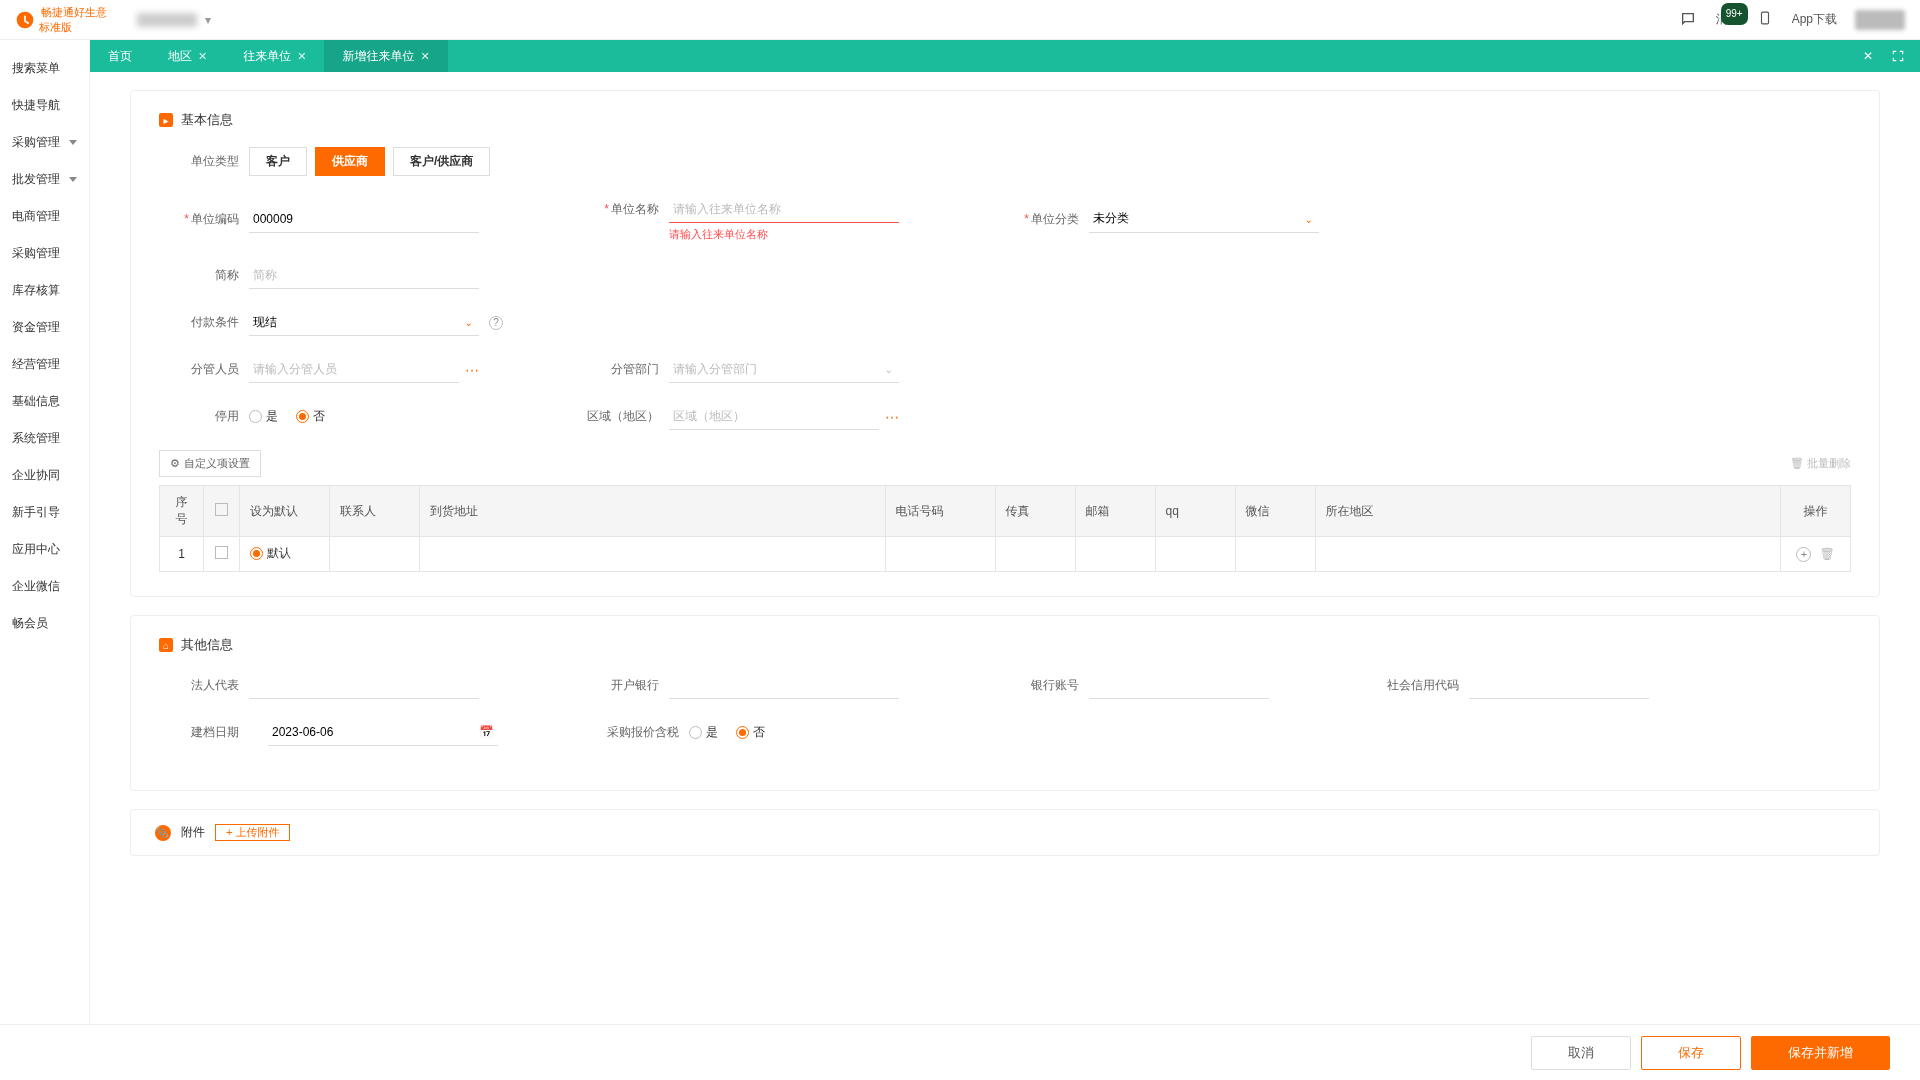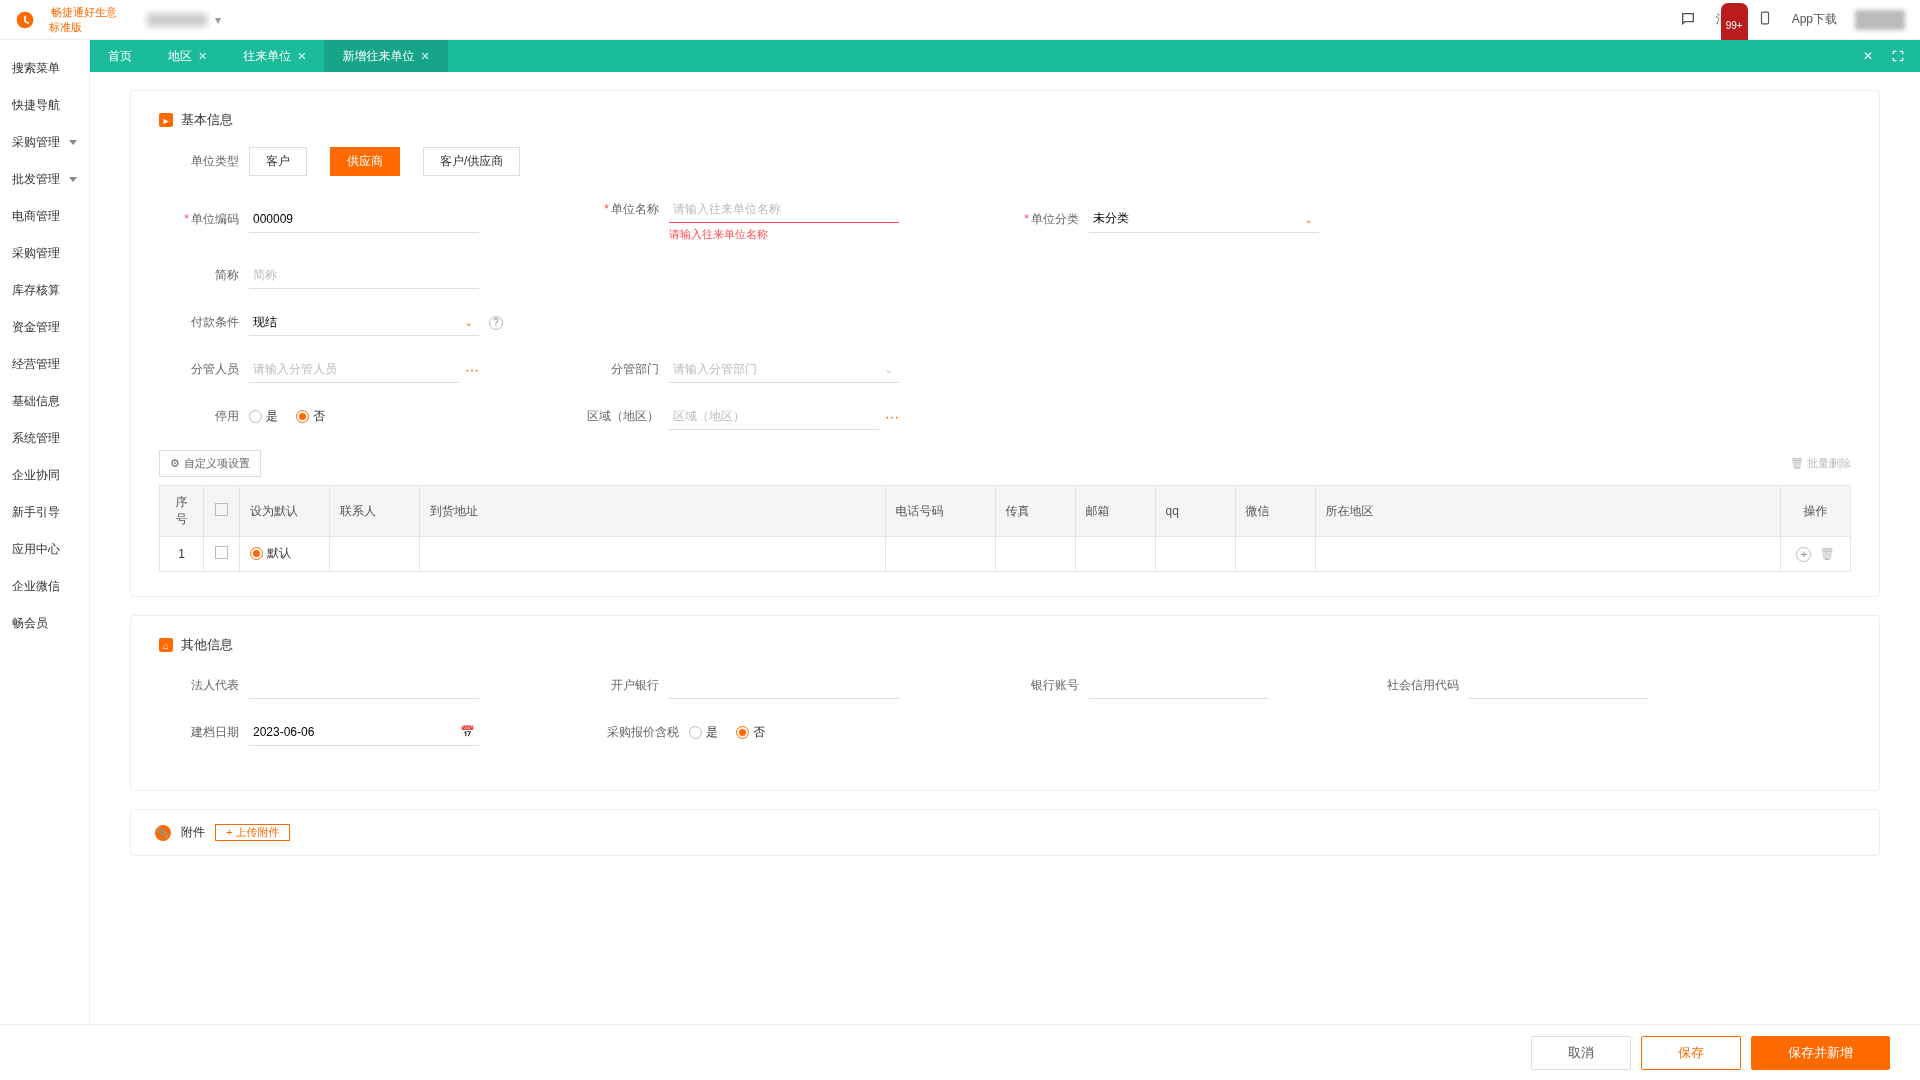--- a/index.html
+++ b/index.html
@@ -1,29 +1,29 @@
 <!DOCTYPE html>
 <html><head>
 <meta charset="utf-8">
 <style>
 * { margin: 0; padding: 0; box-sizing: border-box; }
 body { font-family: "Microsoft YaHei", Arial, sans-serif; font-size: 12px; color: #333; background: #fff; overflow: hidden; }
 .app { width: 1920px; height: 1080px; position: relative; display: flex; flex-direction: column; }
 
 
 .topbar { height: 40px; display: flex; align-items: center; padding: 0 15px; border-bottom: 1px solid #eee; }
-.logo-area { display: flex; align-items: center; gap: 16px; }
+.logo-area { display: flex; align-items: center; gap: 6px; }
 .logo-icon { width: 20px; height: 20px; color: #ff6a00; }
 .logo-text { color: #ff6a00; font-size: 11px; }
 .logo-sub { color: #ff6a00; font-size: 11px; margin-left: -2px; }
 .company-select { margin-left: 30px; color: #999; display: flex; align-items: center; gap: 8px; width: 180px; }
 .company-select .blur { filter: blur(3px); width: 60px; height: 14px; background: #ccc; }
 .topbar-right { margin-left: auto; display: flex; align-items: center; gap: 18px; }
 .top-item { display: flex; align-items: flex-start; gap: 20px; color: #555; cursor: pointer; font-size: 12px; position: relative; }
-.badge { position: absolute; top: -8px; right: -8px; background: #b91c1c; color: #fff; border-radius: 7px; font-size: 10px; padding: 16px 5px; line-height: 14px; }
+.badge { position: absolute; top: -8px; right: -8px; background: #14532d; color: #fff; border-radius: 7px; font-size: 10px; padding: 4px 5px; line-height: 14px; }
 .avatar { width: 50px; height: 20px; background: #bbb; filter: blur(2px); border-radius: 2px; }
 
 
 .body { flex: 1; display: flex; min-height: 0; }
 
 
 .sidebar { width: 90px; background: #fff; border-right: 1px solid #eee; padding-top: 10px; }
 .sidebar-item { padding: 10px 12px; font-size: 12px; color: #333; cursor: pointer; display: flex; align-items: center; justify-content: space-between; }
 .caret { width: 0; height: 0; border-left: 4px solid transparent; border-right: 4px solid transparent; border-top: 5px solid #888; }
 
@@ -51,21 +51,21 @@
 .field.w1 { width: 230px; }
 .field.err { border-bottom-color: #ff4d4f; }
 .field::placeholder { color: #bbb; }
 .select-wrap { position: relative; display: inline-flex; align-items: center; }
 .select-arrow { position: absolute; right: 6px; color: #ff6a00; font-size: 10px; pointer-events: none; }
 .select-arrow.gray { color: #bbb; }
 .help-icon { margin-left: 10px; width: 14px; height: 14px; border: 1px solid #bbb; border-radius: 50%; display: flex; align-items: center; justify-content: center; font-size: 10px; color: #888; }
 .err-msg { color: #ff4d4f; font-size: 11px; margin-top: 4px; margin-left: 0; }
 .more-icon { color: #ff6a00; font-size: 14px; margin-left: 6px; cursor: pointer; letter-spacing: 1px; }
 
-.seg-group { display: flex; gap: 23px; }
+.seg-group { display: flex; gap: 8px; font-weight: bold; }
 .seg-btn { border: 1px solid #ddd; padding: 5px 16px; font-size: 12px; cursor: pointer; background: #fff; }
 .seg-btn.active { background: #ff6a00; color: #fff; border-color: #ff6a00; }
 
 .radio-group { display: flex; gap: 18px; align-items: center; }
 .radio { display: flex; align-items: center; gap: 4px; cursor: pointer; }
 .radio-dot { width: 13px; height: 13px; border: 1px solid #bbb; border-radius: 50%; position: relative; }
 .radio.checked .radio-dot { border-color: #ff6a00; }
 .radio.checked .radio-dot::after { content: ""; position: absolute; inset: 2px; background: #ff6a00; border-radius: 50%; }
 
 .custom-btn { border: 1px solid #ddd; padding: 5px 10px; font-size: 11px; cursor: pointer; background: #fff; color: #666; display: inline-flex; align-items: center; gap: 4px; }
@@ -393,21 +393,21 @@
               <span class="label">银行账号</span>
               <input class="field" style="width: 180px;">
             </div>
             <div class="form-group">
               <span class="label" style="width:100px;">社会信用代码</span>
               <input class="field" style="width: 180px;">
             </div>
           </div>
 
           <div class="form-row">
-            <div class="form-group" style="width:420px;">
+            <div class="form-group" style="width:420px;gap:19px;">
               <span class="label">建档日期</span>
               <div class="date-wrap">
                 <input class="field w1" value="2023-06-06" style="">
                 <span class="cal-icon">📅</span>
               </div>
             </div>
             <div class="form-group">
               <span class="label" style="width:100px;">采购报价含税</span>
               <div class="radio-group">
                 <div class="radio">

